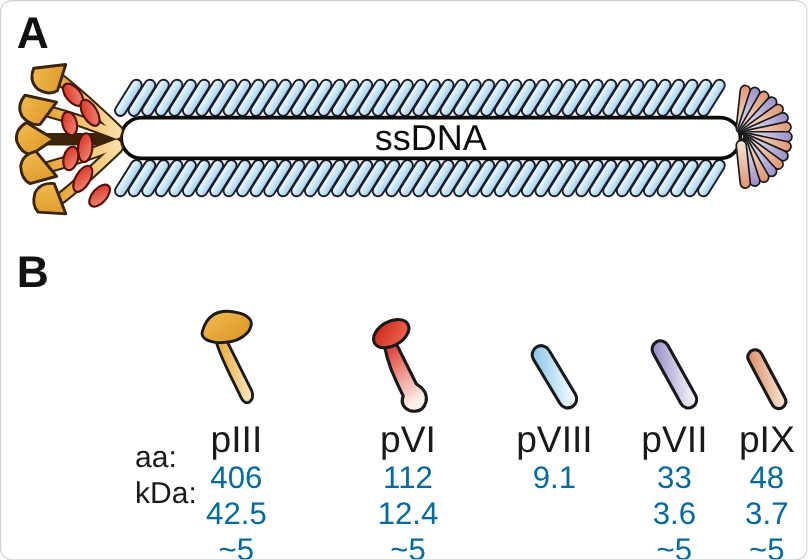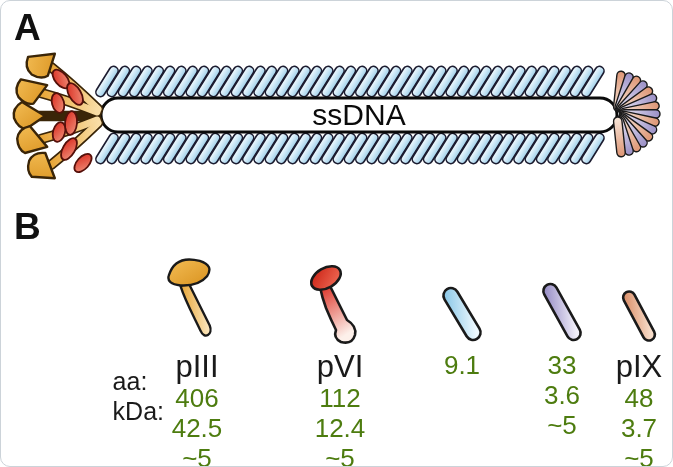--- a/index.html
+++ b/index.html
@@ -14,21 +14,21 @@
   }
   .panel-label.a{top:8px;}
   .panel-label.b{top:207px;}
   #phage-svg{position:absolute;left:0;top:0;z-index:1;}
   
   .panelb{position:absolute;left:0;top:232px;width:673px;height:228px;z-index:2;}
   .pcol{position:absolute;top:17px;transform:translateX(-50%);text-align:center;}
   .icon-box{height:100px;display:flex;align-items:flex-end;justify-content:center;}
   .icon-box svg{display:block;}
   .pname{height:33px;line-height:33px;font-size:31px;color:#1a1a1a;}
-  .pval{height:30px;line-height:30px;font-size:26px;color:#4d7c0f;}
+  .pval{height:30px;line-height:30px;font-size:26px;color:#0369a1;}
   .rowlabels{
     position:absolute;right:510px;top:133px;white-space:nowrap;
     font-size:25px;color:#1a1a1a;
   }
   .rowlabels div{height:30px;line-height:30px;}
 </style>
 </head>
 <body>
 
 <div class="figure">
@@ -279,35 +279,37 @@
         <svg width="70" height="72" viewBox="-35 -36 70 72">
           <defs>
             <linearGradient id="igblue" x1="0" y1="0" x2="0.5" y2="1">
               <stop offset="0" stop-color="#7fc2e5"></stop>
                 <stop offset="1" stop-color="#eef9fe"></stop>
             </linearGradient>
           </defs>
           <rect transform="rotate(-31)" x="-7.5" y="-29" width="15" height="58" rx="7.5" fill="url(#igblue)" stroke="#1a1a1a" stroke-width="2.6"></rect>
         </svg>
       </div>
+      <div class="pname">pVIII</div>
       <div class="pval">9.1</div>
     </div>
 
     <div class="pcol" style="left:561px;width:96px;">
       <div class="icon-box">
         <svg width="70" height="76" viewBox="-35 -38 70 76">
           <defs>
             <linearGradient id="iglav" x1="0" y1="0" x2="0.5" y2="1">
               <stop offset="0" stop-color="#8d82c0"></stop>
                 <stop offset="1" stop-color="#f1eff9"></stop>
             </linearGradient>
           </defs>
           <rect transform="rotate(-29)" x="-7" y="-31" width="14" height="62" rx="7" fill="url(#iglav)" stroke="#1a1a1a" stroke-width="2.6"></rect>
         </svg>
       </div>
+      <div class="pname">pVII</div>
       <div class="pval">33</div>
       <div class="pval">3.6</div>
       <div class="pval">~5</div>
     </div>
 
     <div class="pcol" style="left:638px;width:66px;">
       <div class="icon-box">
         <svg width="60" height="68" viewBox="-30 -34 60 68">
           <defs>
             <linearGradient id="igsal" x1="0" y1="0" x2="0.5" y2="1">

